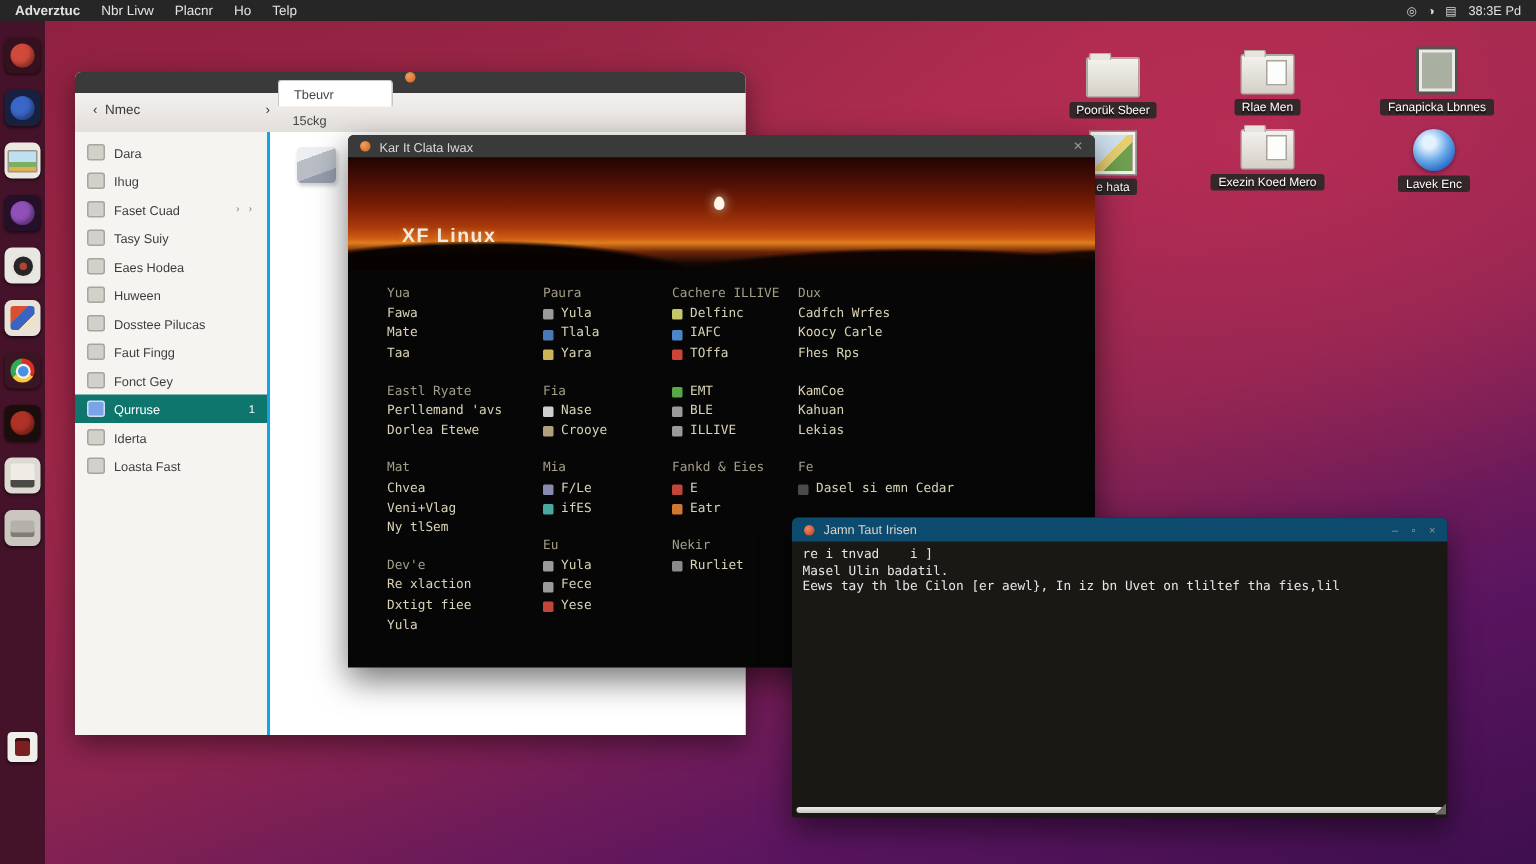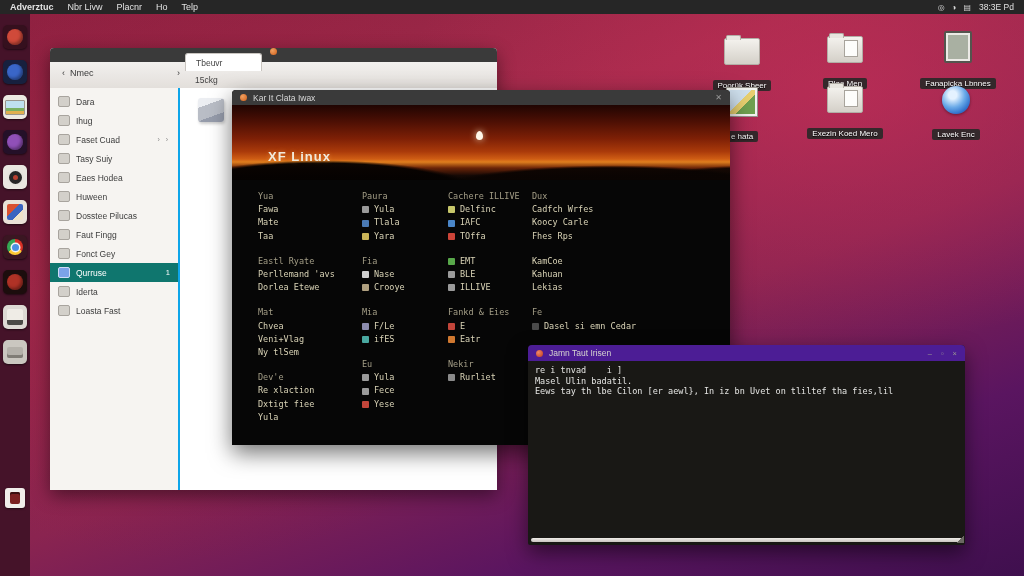--- a/index.html
+++ b/index.html
@@ -35,21 +35,21 @@
   .glyph.chrome::after{content:"";position:absolute;left:4.5px;top:4.5px;width:7px;height:7px;border-radius:50%;
     background:#4a90e2;box-shadow:0 0 0 1.5px #f2f2f2;}
   .glyph.bar{width:16px;height:16px;border-radius:2px;background:linear-gradient(180deg,#efece6 0 68%,#4a4a46 68%);}
   .glyph.device{width:16px;height:11px;border-radius:2px;background:#b4b1aa;box-shadow:inset 0 -3px 0 #807d76;}
   .trash-tile{position:absolute;left:5px;top:488px;width:20px;height:20px;border-radius:3px;z-index:51;
     background:#f0eeea;display:flex;align-items:center;justify-content:center;box-shadow:0 1px 2px rgba(0,0,0,.5);}
   .trash-inner{width:10px;height:12px;background:#7a2020;border-radius:2px;box-shadow:inset 0 2px 0 #3a0f0f;}
   
   .desk-icons{position:absolute;inset:0;z-index:10;}
   .desk-icon{position:absolute;width:96px;display:flex;flex-direction:column;align-items:center;}
-  .di-label{margin-top:15px;background:rgba(42,40,40,.92);color:#fff;font-size:8px;padding:1px 5px;
+  .di-label{margin-top:3px;background:rgba(42,40,40,.92);color:#fff;font-size:8px;padding:1px 5px;
     border-radius:2px;white-space:nowrap;text-shadow:0 1px 1px #000;}
   .di.folder,.di.folder-doc{width:34px;height:25px;background:linear-gradient(#f4f2ee,#d4d0c8);
     border:1px solid #b2aea6;border-radius:2px;position:relative;}
   .di.folder::before,.di.folder-doc::before{content:"";position:absolute;left:1px;top:-4px;width:13px;height:4px;
     background:#e8e5df;border:1px solid #b2aea6;border-bottom:none;border-radius:2px 2px 0 0;}
   .di.folder-doc::after{content:"";position:absolute;right:4px;top:3px;width:12px;height:15px;
     background:#fdfdfb;border:1px solid #a8a49c;}
   .di.monitor{width:24px;height:28px;background:#eceae6;border:2px solid #54544e;border-radius:2px;position:relative;}
   .di.monitor::after{content:"";position:absolute;left:2px;top:2px;right:2px;bottom:2px;background:#a9b0a2;}
   .di.image{width:26px;height:24px;border:2px solid #f2f2f0;box-shadow:0 0 0 1px #97938c;
@@ -103,21 +103,21 @@
   .l-col:nth-child(2){left:130px;}
   .l-col:nth-child(3){left:216px;}
   .l-col:nth-child(4){left:300px;}
   .l-group{margin-bottom:12px;}
   .l-header{font-size:8.5px;color:#a49e87;line-height:13.2px;white-space:nowrap;}
   .l-item{font-size:8.5px;color:#d9d3b6;line-height:13.2px;display:flex;align-items:center;gap:5px;white-space:nowrap;}
   .l-icon{width:7px;height:7px;border-radius:1px;flex:0 0 auto;}
   
   .term{position:absolute;left:528px;top:345px;width:437px;height:200px;z-index:40;background:#191815;
     border-radius:4px 4px 2px 2px;box-shadow:0 8px 20px rgba(0,0,0,.5);}
-  .term-titlebar{height:16px;background:#4c1d95;border-radius:4px 4px 0 0;display:flex;align-items:center;
+  .term-titlebar{height:16px;background:#0c4a6e;border-radius:4px 4px 0 0;display:flex;align-items:center;
     gap:6px;padding:0 8px;color:#d6d4d0;font-size:8.5px;text-align:center;}
   .term-dot{width:7px;height:7px;border-radius:50%;background:radial-gradient(circle at 35% 35%,#f08868,#c03a1a);flex:0 0 auto;}
   .term-controls{margin-left:auto;display:flex;gap:9px;color:#9a9894;font-size:7.5px;}
   .term-body{padding:4px 7px;font-family:"DejaVu Sans Mono",monospace;font-size:8.5px;line-height:10.5px;
     color:#e6e6e4;white-space:pre-wrap;}
   .term-scroll{position:absolute;left:3px;right:3px;bottom:3px;height:4px;border-radius:2px;
     background:linear-gradient(#efece8,#c9c5c0);}
   .term-grip{position:absolute;right:1px;bottom:2px;width:8px;height:7px;
     background:linear-gradient(135deg,transparent 50%,#6b6862 50%);}
 </style>

